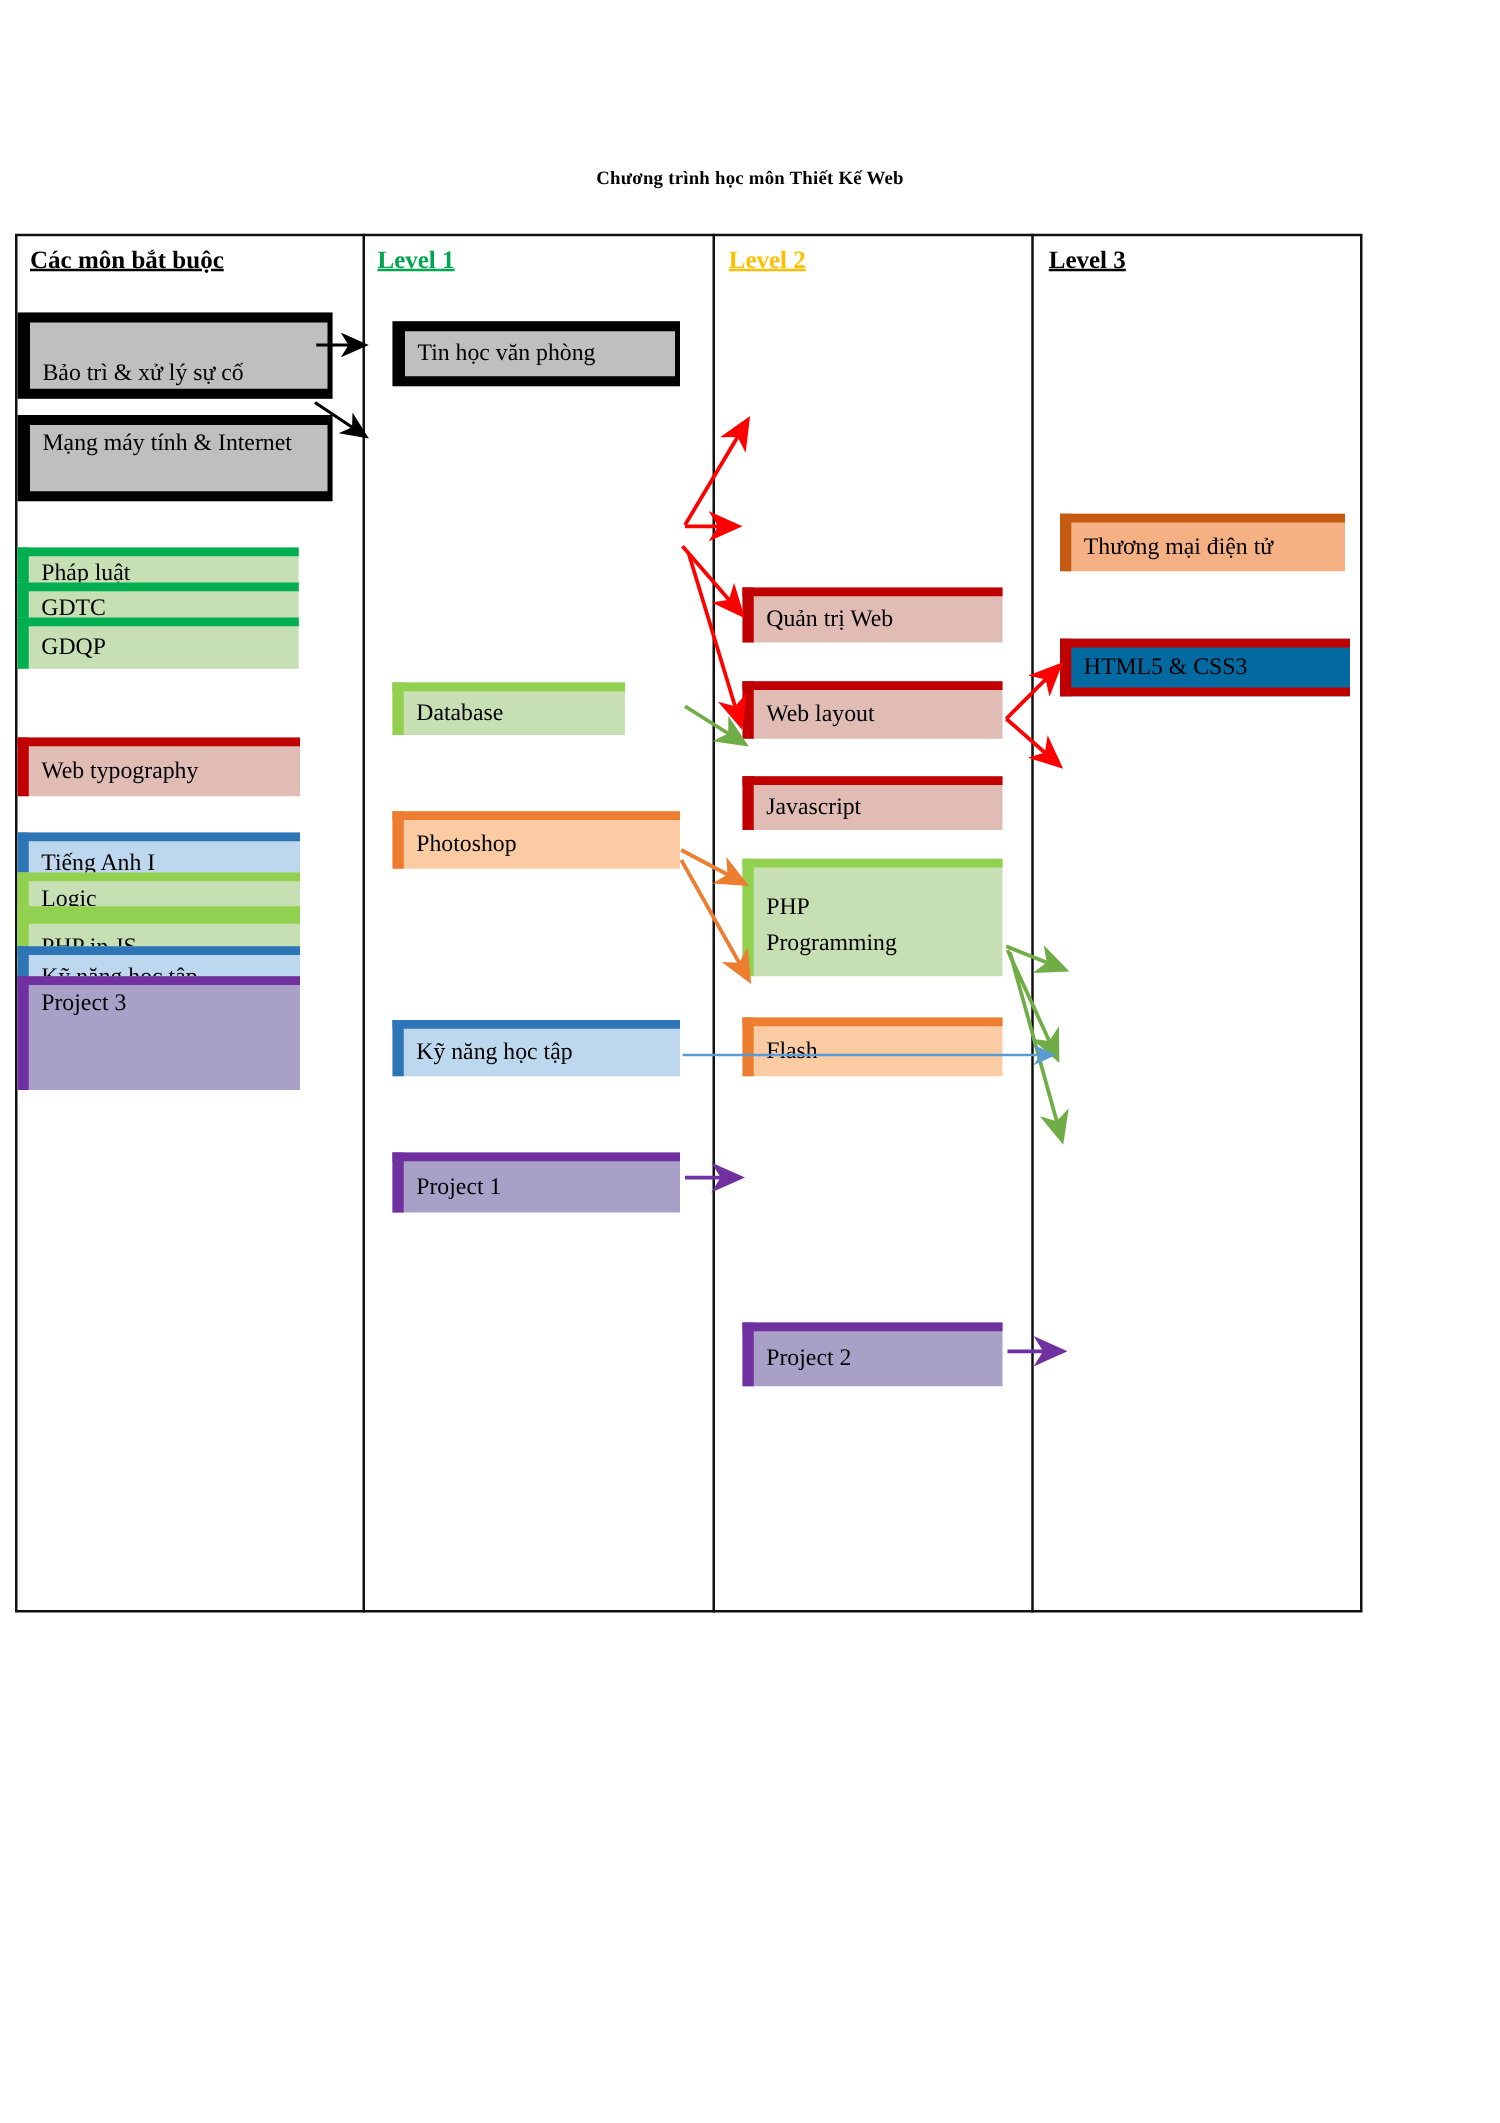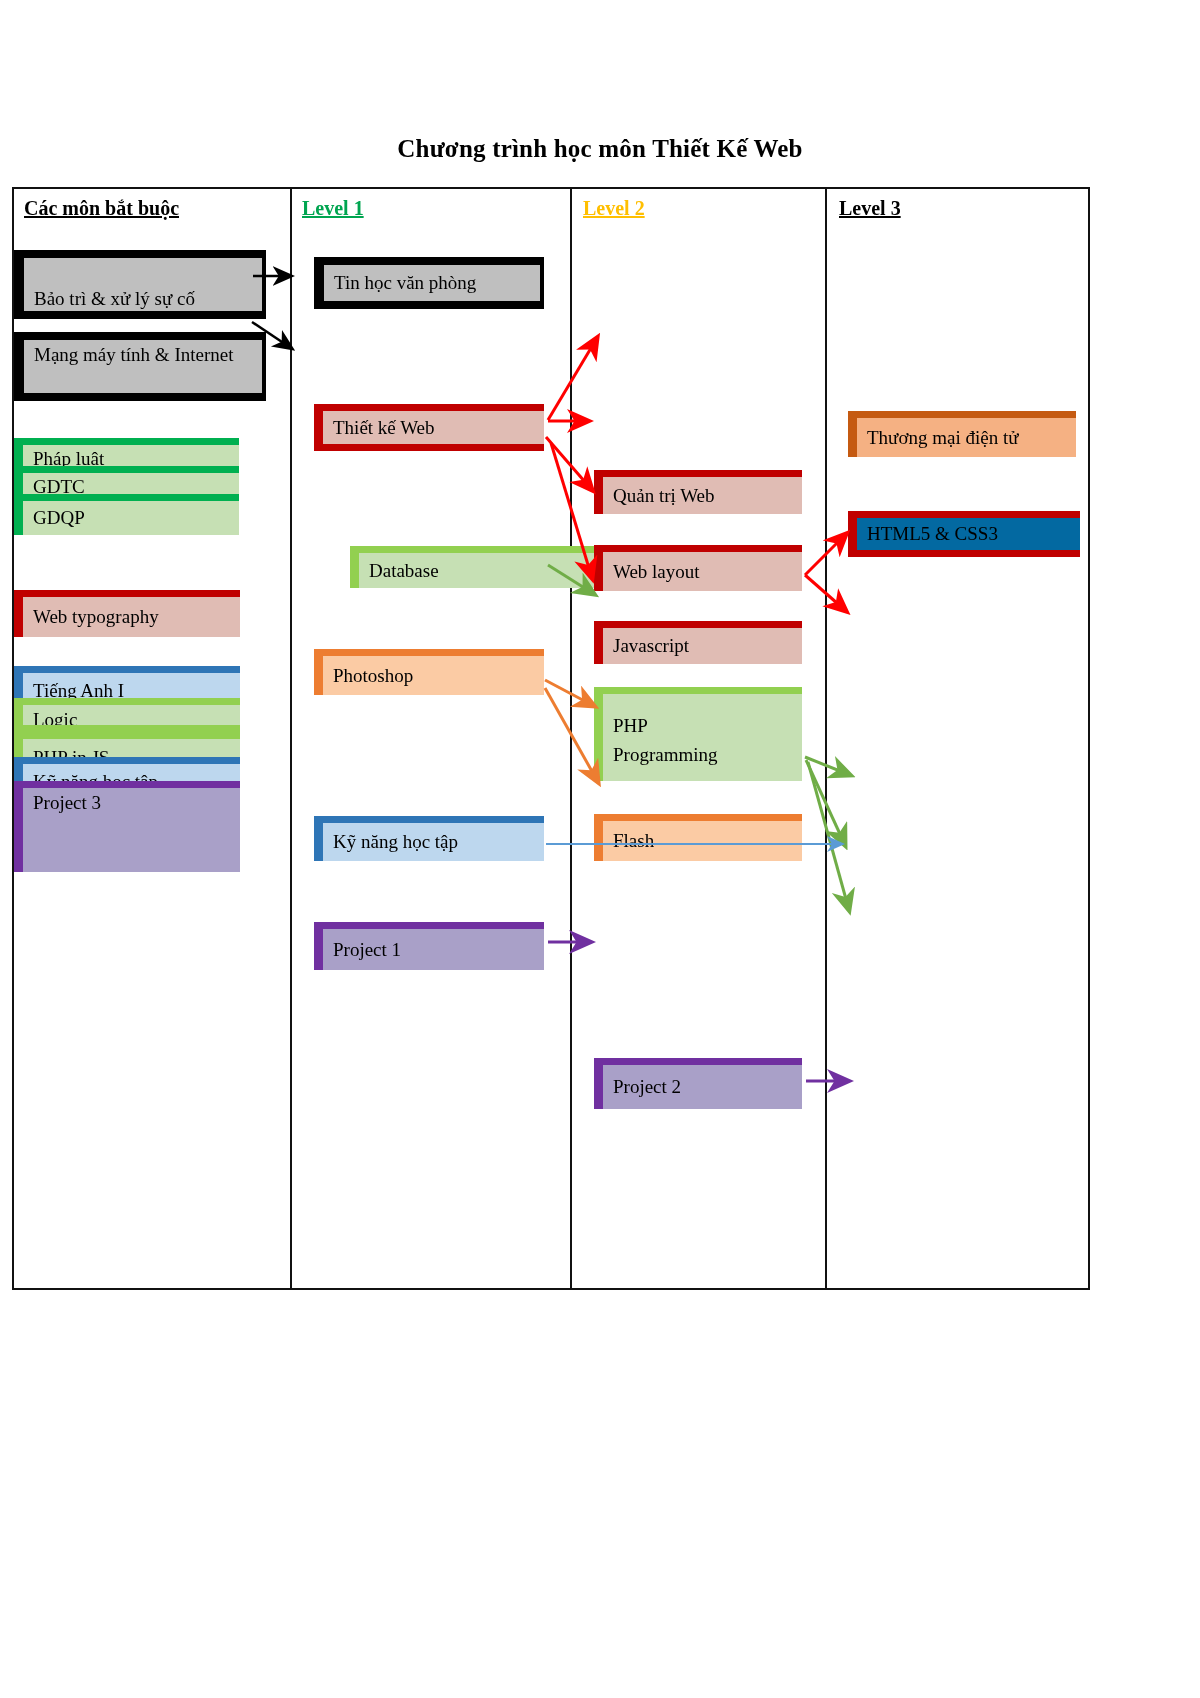--- a/index.html
+++ b/index.html
@@ -7,21 +7,21 @@
     width:1200px;height:1698px;position:relative;overflow:hidden;
     font-family:"Liberation Serif","DejaVu Serif",serif;
     -webkit-font-smoothing:none;
   }
   #page{position:absolute;left:0;top:0;width:1200px;height:1698px;}
 
   
   .title{
     position:absolute;left:0;top:135px;width:1200px;
     text-align:center;
-    font-size:25px;font-weight:bold;color:#000;
+    font-size:15px;font-weight:bold;color:#000;
     letter-spacing:.2px;
   }
 
   
   .frame{
     position:absolute;left:12px;top:187px;width:1078px;height:1103px;
     border:2px solid #111;box-sizing:border-box;background:transparent;
   }
   .vdiv{position:absolute;top:187px;width:0;height:1103px;border-left:2px solid #111;}
   .hdr{
@@ -102,25 +102,22 @@
     <span>Kỹ năng học tập</span>
   </div>
   <div class="box acc" style="left:14px;top:781px;width:226px;height:91px;background:#a9a0c8;border-color:#7030a0;align-items:flex-start;padding-top:4px;">
     <span>Project 3</span>
   </div>
 
   <div class="box acc2" style="left:314px;top:257px;width:230px;height:52px;background:#bfbfbf;border-color:#000000;">
     <span>Tin học văn phòng</span>
   </div>
 
-  <div class="box acc" style="left:314px;top:404px;width:230px;height:47px;background:#e0bcb4;border-color:#c00000;border-bottom:7px solid #c00000;">
-    <span>Thiết kế Web</span>
-  </div>
-
-  <div class="box acc" style="left:314px;top:546px;width:255px;height:42px;background:#c6e0b4;border-color:#92d050;margin-left:36px;">
+
+  <div class="box acc" style="left:314px;top:546px;width:186px;height:42px;background:#c6e0b4;border-color:#92d050;">
     <span>Database</span>
   </div>
 
   <div class="box acc" style="left:314px;top:649px;width:230px;height:46px;background:#fbcba4;border-color:#ed7d31;">
     <span>Photoshop</span>
   </div>
 
   <div class="box acc" style="left:314px;top:816px;width:230px;height:45px;background:#bdd7ee;border-color:#2e75b6;">
     <span>Kỹ năng học tập</span>
   </div>

